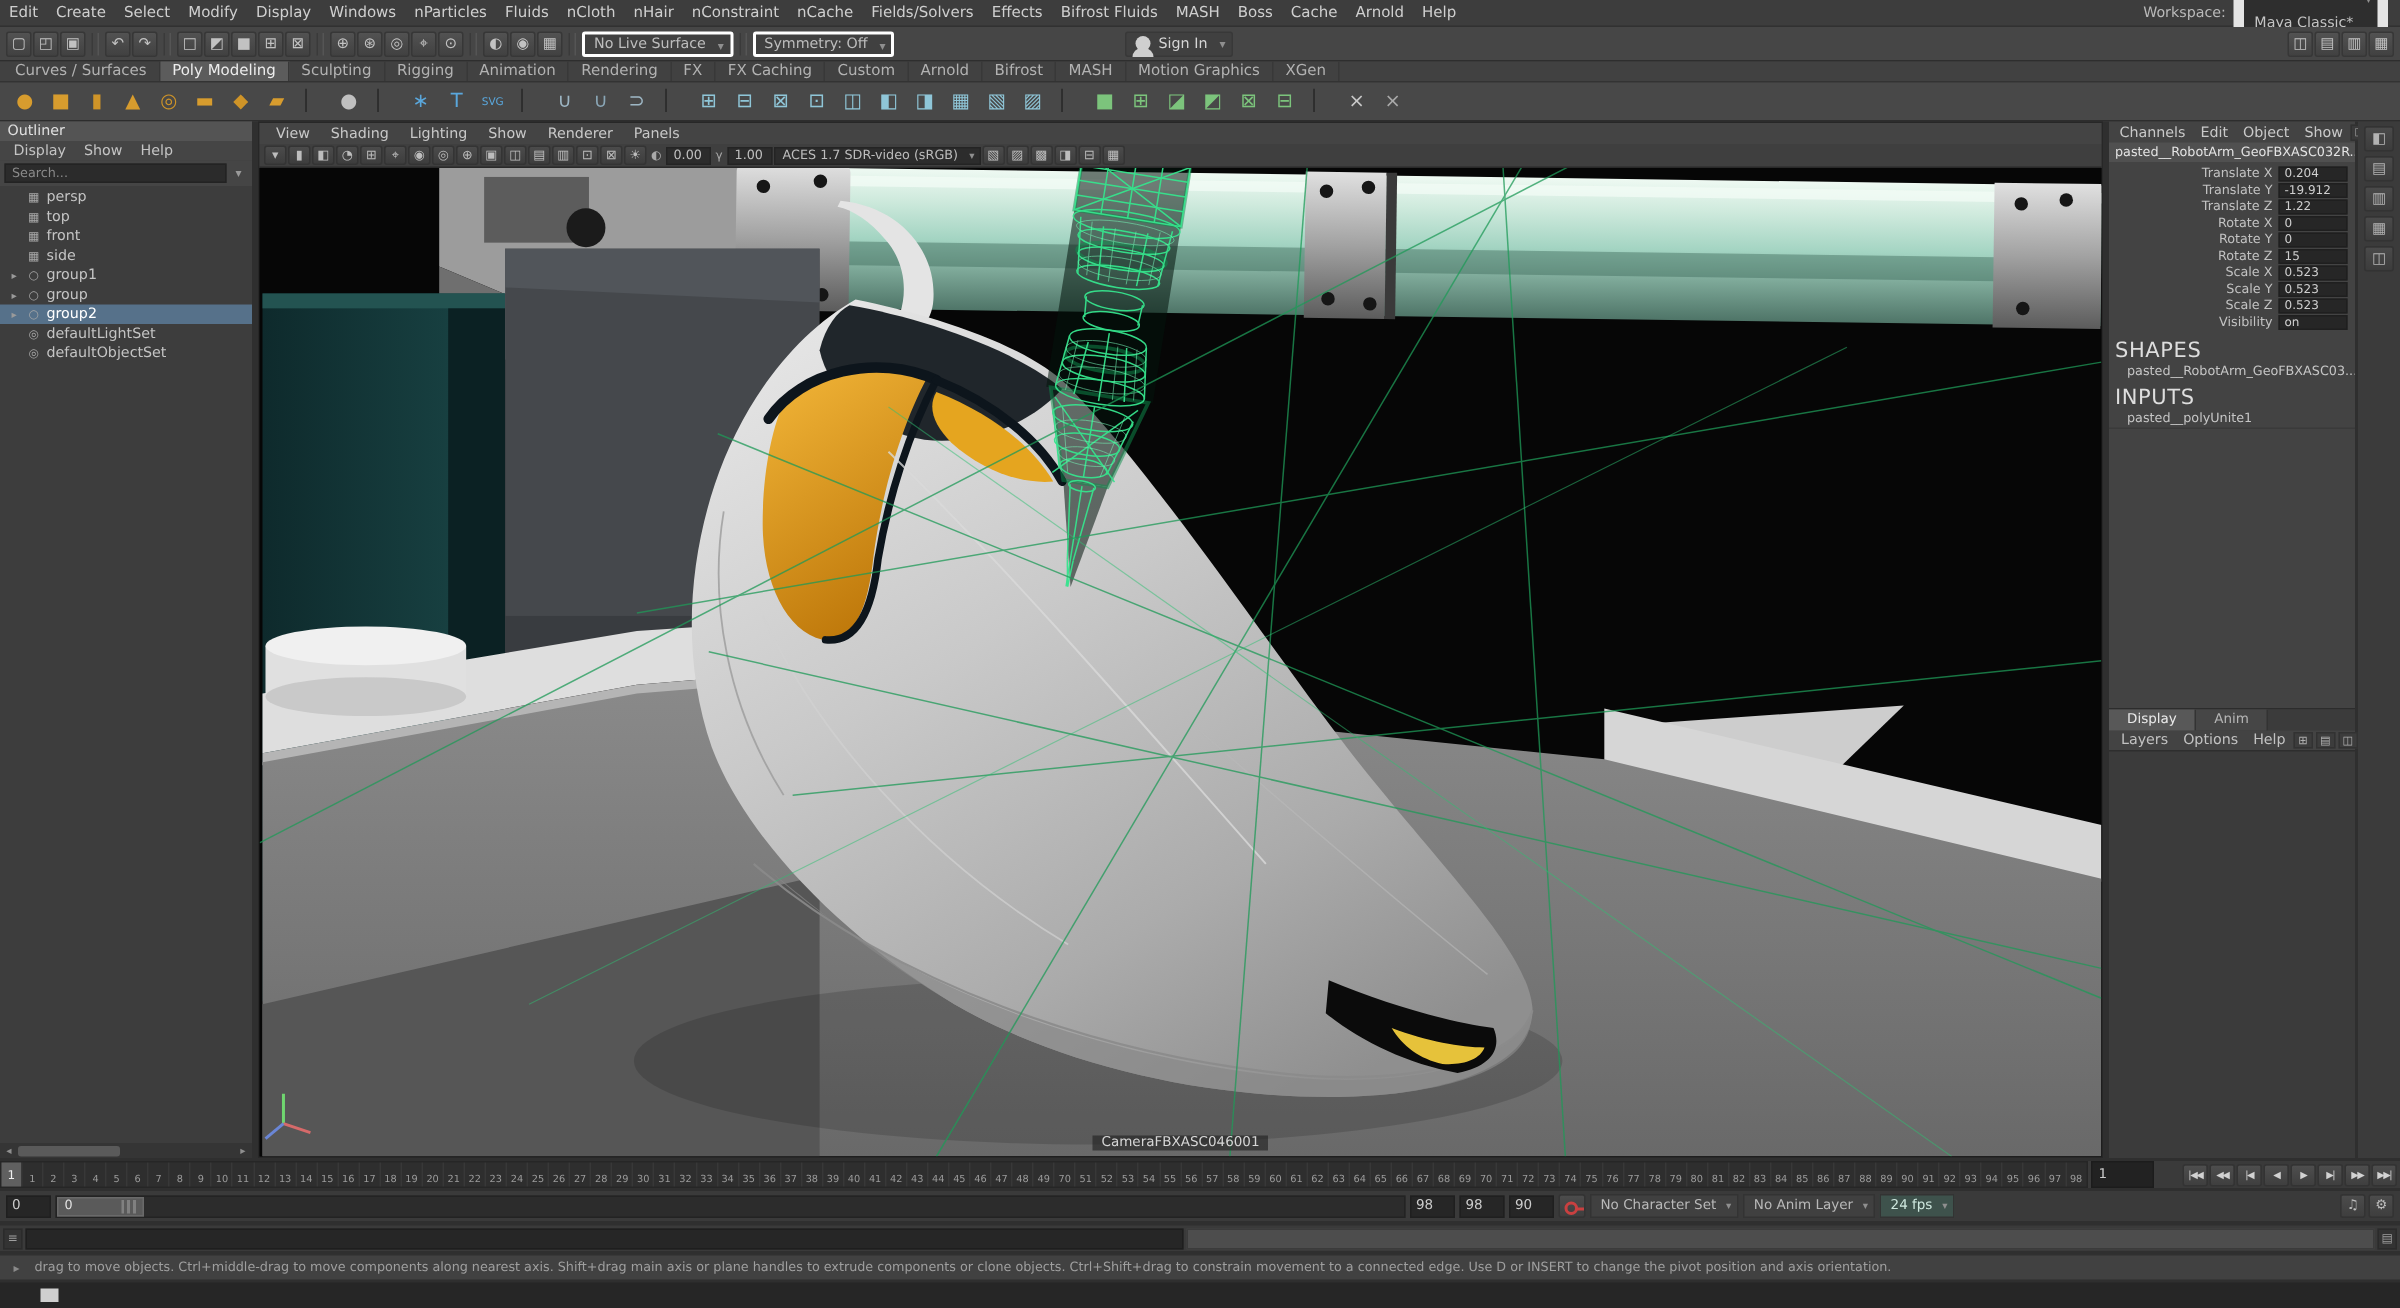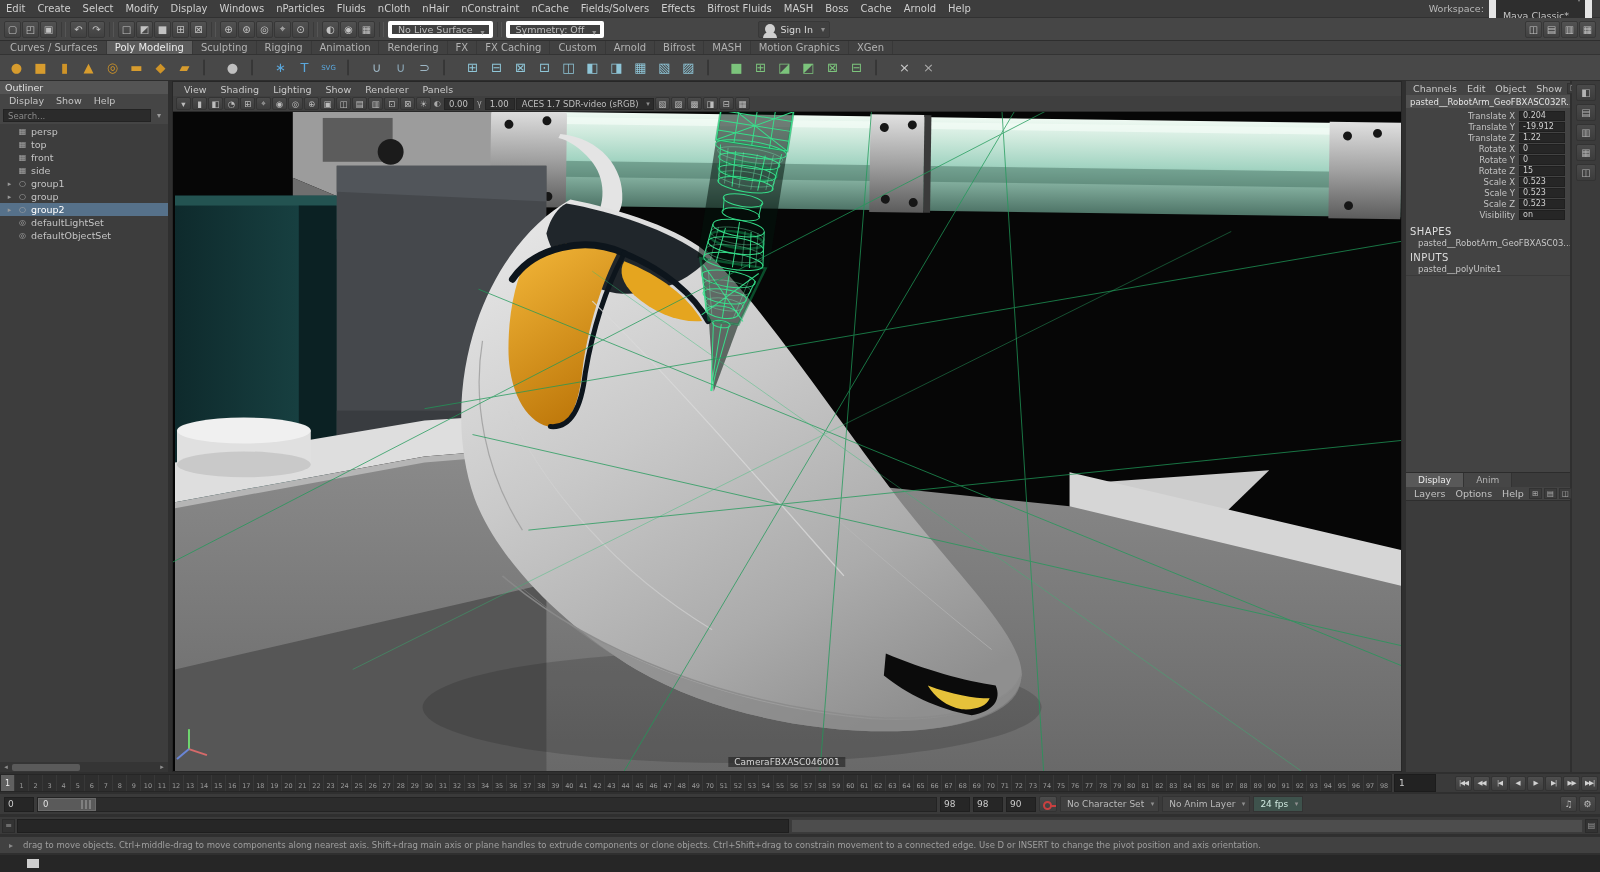--- a/index.html
+++ b/index.html
@@ -10,21 +10,21 @@
   .menu-item{padding:0 6px;height:100%;display:flex;align-items:center;cursor:default}
   .mb-spacer{flex:1}
   .workspace{display:flex;align-items:center;gap:5px;padding-right:8px;font-size:9.5px;color:#b9b9b9}
   .dd{background:#2e2e2e;border:7px solid #e5e5e5;border-radius:2px;padding:15px 16px 1px 7px;position:relative;color:#c4c4c4;white-space:nowrap}
   .dd::after{content:"▾";position:absolute;right:4px;top:0;font-size:8px;color:#8f8f8f}
   
   .statusline{position:absolute;left:0;top:18px;right:0;height:23px;background:#464646;border-bottom:1px solid #2e2e2e;display:flex;align-items:center;gap:2px;padding:0 4px}
   .icon16{width:17px;height:17px;display:flex;align-items:center;justify-content:center;font-size:10px;color:#c2c2c2;background:linear-gradient(#525252,#414141);border:1px solid #373737;border-radius:2px}
   .sl-group{display:flex;gap:1px}
   .sl-sep{width:5px;height:15px;border-left:1px solid #3a3a3a;border-right:1px solid #555;margin:0 2px}
-  .sl-field{display:flex;align-items:center;gap:4px;height:17px;padding:0 16px 0 6px;background:#404040;border:4px solid #ffffff;border-radius:2px;font-size:9.5px;color:#bdbdbd;position:relative;white-space:nowrap}
+  .sl-field{display:flex;align-items:center;gap:4px;height:17px;padding:0 16px 0 6px;background:#404040;border:2px solid #ffffff;border-radius:2px;font-size:9.5px;color:#bdbdbd;position:relative;white-space:nowrap}
   .sl-field::after{content:"▾";position:absolute;right:4px;top:3px;font-size:8px;color:#8f8f8f}
   .signin{display:flex;align-items:center;gap:5px;height:17px;padding:0 16px 0 6px;background:#404040;border:1px solid #383838;border-radius:2px;position:relative;font-size:9.5px;color:#d6d6d6}
   .signin::after{content:"▾";position:absolute;right:4px;top:3px;font-size:8px;color:#8f8f8f}
   .person{width:10px;height:10px;border-radius:50%;background:#cfcfcf;position:relative}
   .person::after{content:"";position:absolute;left:-2px;top:8px;width:14px;height:6px;border-radius:6px 6px 0 0;background:#cfcfcf}
   
   .shelftabs{position:absolute;left:0;top:41px;right:0;height:14px;background:#414141;border-bottom:1px solid #333;display:flex;align-items:flex-end;font-size:10px;color:#b2b2b2;padding-left:2px}
   .shelf-tab{padding:1px 8px;border-right:1px solid #383838;white-space:nowrap;cursor:default}
   .shelf-tab.active{background:#5c5c5c;color:#ececec}
   
@@ -65,21 +65,21 @@
   .cbox{position:absolute;left:1406px;top:81px;width:164px;bottom:100px;background:#434343;display:flex;flex-direction:column;font-size:9.5px}
   .cb-menus{height:14px;display:flex;align-items:center;padding:0 2px;color:#c9c9c9}
   .cb-menu{padding:0 5px}
   .cb-corner{margin-left:auto;display:flex;gap:1px}
   .cb-cic{width:12px;height:11px;font-size:7px;display:flex;align-items:center;justify-content:center;color:#a9a9a9;background:#3a3a3a;border:1px solid #313131}
   .cb-obj{height:13px;background:#505050;color:#e4e4e4;font-size:8.5px;display:flex;align-items:center;padding:0 4px;white-space:nowrap;overflow:hidden}
   .cb-rows{padding:2px 0 3px}
   .cb-row{height:11px;display:flex;align-items:center;justify-content:flex-end;gap:4px}
   .cb-label{color:#c2c2c2;font-size:8.5px;white-space:nowrap}
   .cb-val{width:46px;height:10px;background:#262626;border:1px solid #1f1f1f;color:#cfcfcf;font-size:8px;display:flex;align-items:center;padding:0 3px;margin-right:5px}
-  .cb-sec{font-size:10px;color:#dedede;padding:3px 4px 1px;letter-spacing:.4px}
+  .cb-sec{font-size:14px;color:#dedede;padding:3px 4px 1px;letter-spacing:.4px}
   .cb-item{padding:0 4px 1px 12px;font-size:8.5px;color:#c6c6c6;white-space:nowrap;overflow:hidden}
   .cb-empty{flex:1;background:#434343;border-top:1px solid #3a3a3a}
   .layer-editor{height:300px;border-top:1px solid #2c2c2c;display:flex;flex-direction:column}
   .le-tabs{height:14px;display:flex;background:#3b3b3b}
   .le-tab{padding:0 12px;display:flex;align-items:center;font-size:9px;color:#b5b5b5;background:#464646;border-right:1px solid #333}
   .le-tab.active{background:#585858;color:#eaeaea}
   .le-menus{height:13px;display:flex;align-items:center;padding:0 3px;color:#c2c2c2}
   .le-menu{padding:0 5px}
   .le-icons{margin-left:auto;display:flex;gap:2px;padding-right:2px}
   .le-ic{width:13px;height:11px;font-size:7.5px;display:flex;align-items:center;justify-content:center;color:#aeaeae;background:#3c3c3c;border:1px solid #323232}

